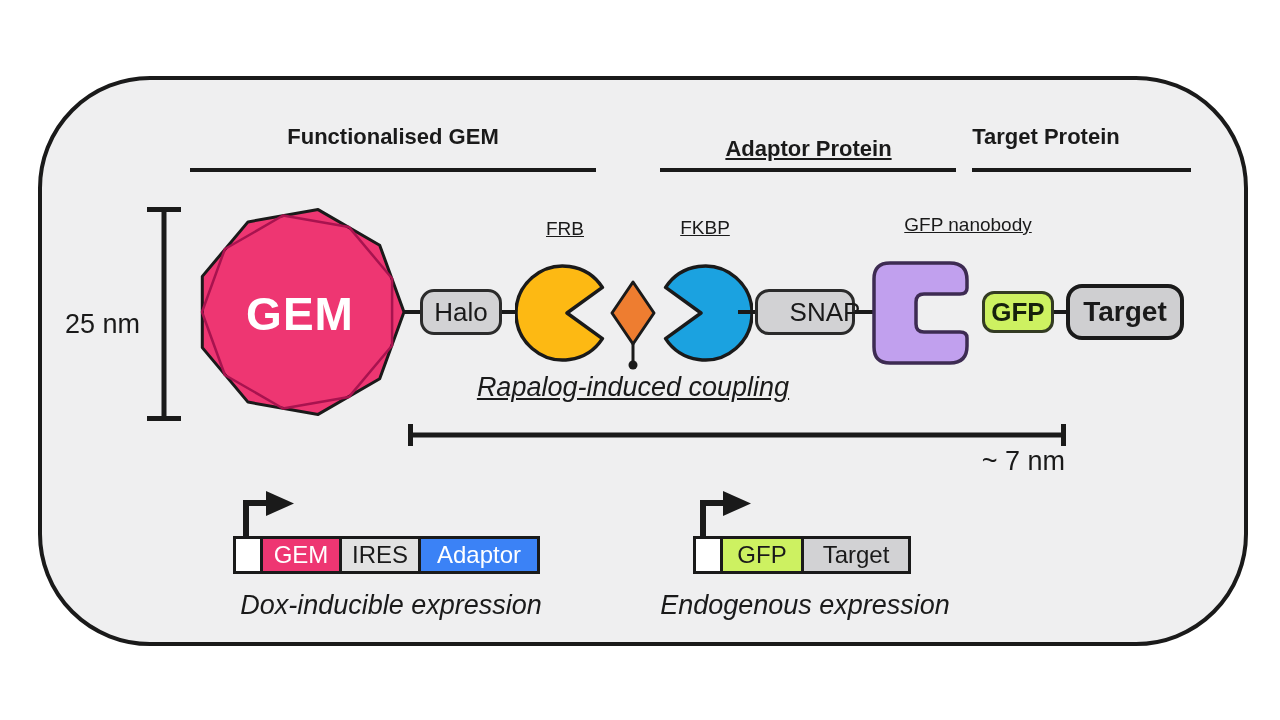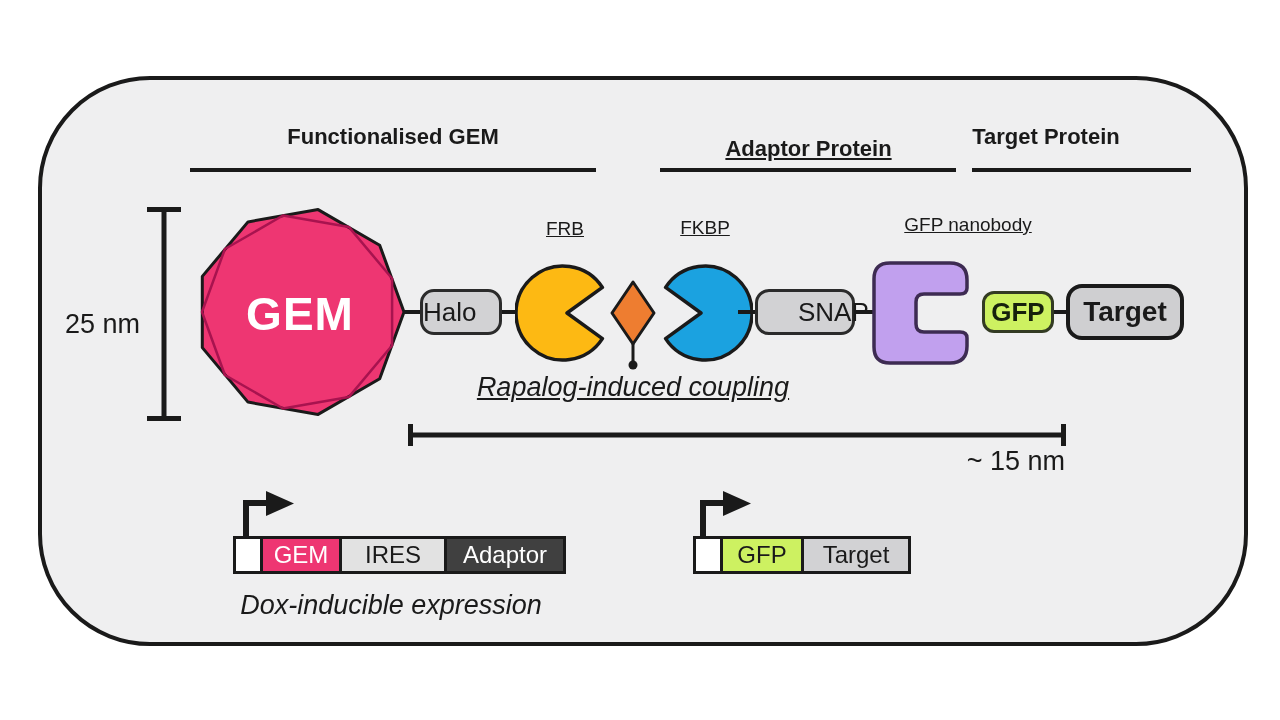--- a/index.html
+++ b/index.html
@@ -6,36 +6,36 @@
   #stage{position:relative;width:1280px;height:720px;background:#ffffff;overflow:hidden;
          font-family:"Liberation Sans", sans-serif;color:#1a1a1a;}
   .abs{position:absolute;}
   .panel{left:38px;top:76px;width:1210px;height:570px;background:#efeff0;
          border:4px solid #1a1a1a;border-radius:112px;box-sizing:border-box;}
   .hdr{font-size:22px;font-weight:700;text-align:center;white-space:nowrap;}
   .hline{height:4px;background:#1a1a1a;}
   .lbl{font-size:19px;text-align:center;white-space:nowrap;text-decoration:underline;}
   .measure-lbl{font-size:27px;white-space:nowrap;}
   .tagbox{box-sizing:border-box;background:#d2d2d4;border:3px solid #2b2b2b;border-radius:14px;
-          display:flex;align-items:center;font-size:26px;}
+          display:flex;align-items:center;justify-content:center;font-size:26px;}
   .gfpbox{box-sizing:border-box;background:#cdf161;border:3px solid #333b23;border-radius:12px;
           display:flex;align-items:center;justify-content:center;font-size:26px;font-weight:600;color:#16200c;}
   .targetbox{box-sizing:border-box;background:#cfcfd1;border:4px solid #1a1a1a;border-radius:16px;
           display:flex;align-items:center;justify-content:center;font-size:28px;font-weight:700;}
   .conn{height:4px;background:#1a1a1a;}
   .gem-text{font-size:46px;font-weight:700;color:#ffffff;text-align:center;letter-spacing:1px;}
   .caption{font-size:27px;font-style:italic;text-align:center;white-space:nowrap;}
   .construct{display:flex;align-items:stretch;height:38px;}
   .seg{box-sizing:border-box;border:3px solid #1a1a1a;display:flex;align-items:center;
        justify-content:center;font-size:24px;height:38px;}
   .seg + .seg{margin-left:-3px;}
   .seg-white{background:#ffffff;width:30px;}
   .seg-gem{background:#ee3672;color:#ffffff;width:82px;}
-  .seg-ires{background:#e2e2e2;width:108px;}
-  .seg-adaptor{background:#404040;color:#ffffff;width:122px;}
+  .seg-ires{background:#e2e2e2;width:82px;}
+  .seg-adaptor{background:#3b82f6;color:#ffffff;width:122px;}
   .seg-gfp{background:#cdf161;width:84px;}
   .seg-target{background:#d2d2d4;width:110px;}
 </style>
 </head>
 <body>
 
 <div id="stage">
 
   <div class="abs panel"></div>
 
@@ -108,21 +108,21 @@
 
   <div class="abs targetbox" style="left:1066px;top:284px;width:118px;height:56px;">
     <span>Target</span>
   </div>
 
   <svg class="abs" style="left:405px;top:422px;" width="664" height="26" viewBox="0 0 664 26">
     <line x1="5" y1="13" x2="659" y2="13" stroke="#1a1a1a" stroke-width="5"></line>
     <line x1="5.5" y1="2" x2="5.5" y2="24" stroke="#1a1a1a" stroke-width="5"></line>
     <line x1="658.5" y1="2" x2="658.5" y2="24" stroke="#1a1a1a" stroke-width="5"></line>
   </svg>
-  <div class="abs measure-lbl" style="left:955px;top:446px;width:110px;text-align:right;">~ 15 nm</div>
+  <div class="abs measure-lbl" style="left:955px;top:446px;width:110px;text-align:right;">~ 7 nm</div>
 
   <svg class="abs" style="left:236px;top:487px;" width="64" height="52" viewBox="0 0 64 52">
     <path d="M10 50 V16 H32" fill="none" stroke="#1a1a1a" stroke-width="6"></path>
     <path d="M30 4 L58 16.5 L30 29 Z" fill="#1a1a1a"></path>
   </svg>
   <div class="abs construct" style="left:233px;top:536px;">
     <div class="seg seg-white"></div>
     <div class="seg seg-gem">
       <span>GEM</span>
     </div>
@@ -141,14 +141,15 @@
   </svg>
   <div class="abs construct" style="left:693px;top:536px;">
     <div class="seg seg-white"></div>
     <div class="seg seg-gfp">
       <span>GFP</span>
     </div>
     <div class="seg seg-target">
       <span>Target</span>
     </div>
   </div>
+  <div class="abs caption" style="left:615px;top:590px;width:380px;">Endogenous expression</div>
 
 </div>
 
 </body></html>

